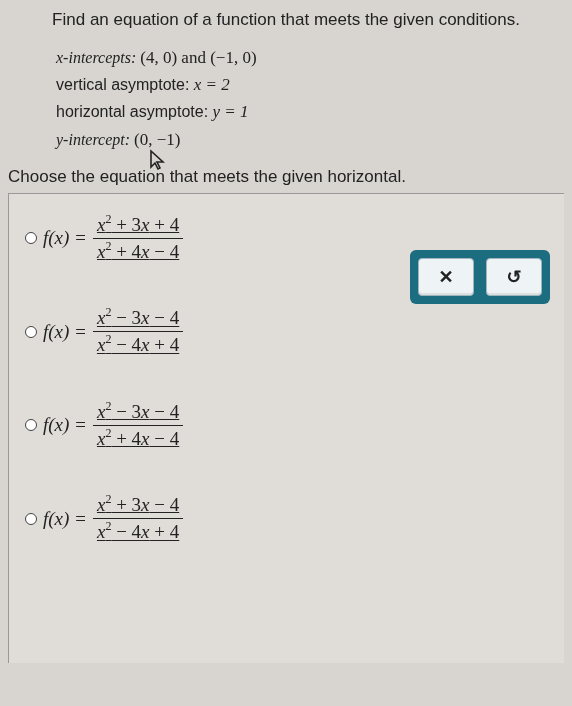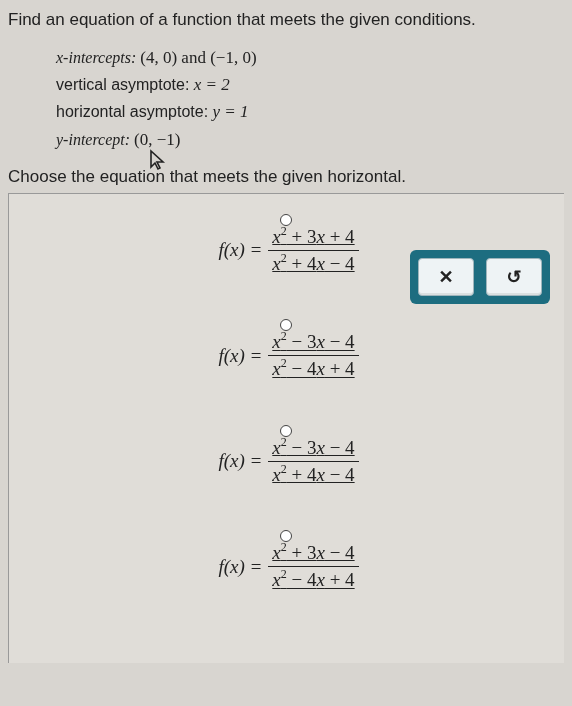--- a/index.html
+++ b/index.html
@@ -10,20 +10,21 @@
     height: 706px;
     overflow: hidden;
     color: #222;
   }
   .page {
     padding: 10px 8px;
   }
   .title {
     font-size: 17px;
     margin-bottom: 14px;
+    text-align: center;
   }
   .conditions {
     padding-left: 48px;
     margin-bottom: 14px;
     line-height: 1.6;
   }
   .cond-line {
     font-size: 16px;
   }
   .ital { font-style: italic; font-family: 'Times New Roman', serif; }
@@ -50,21 +51,20 @@
     padding: 20px 12px 14px 12px;
     margin-top: 2px;
     position: relative;
     height: 470px;
   }
   .choice {
     display: flex;
     align-items: center;
     margin-bottom: 44px;
     margin-left: 4px;
-    flex-direction: column;
   }
   .radio {
     width: 12px;
     height: 12px;
     border: 1.5px solid #444;
     border-radius: 50%;
     margin-right: 6px;
     flex-shrink: 0;
     background: #fff;
   }

